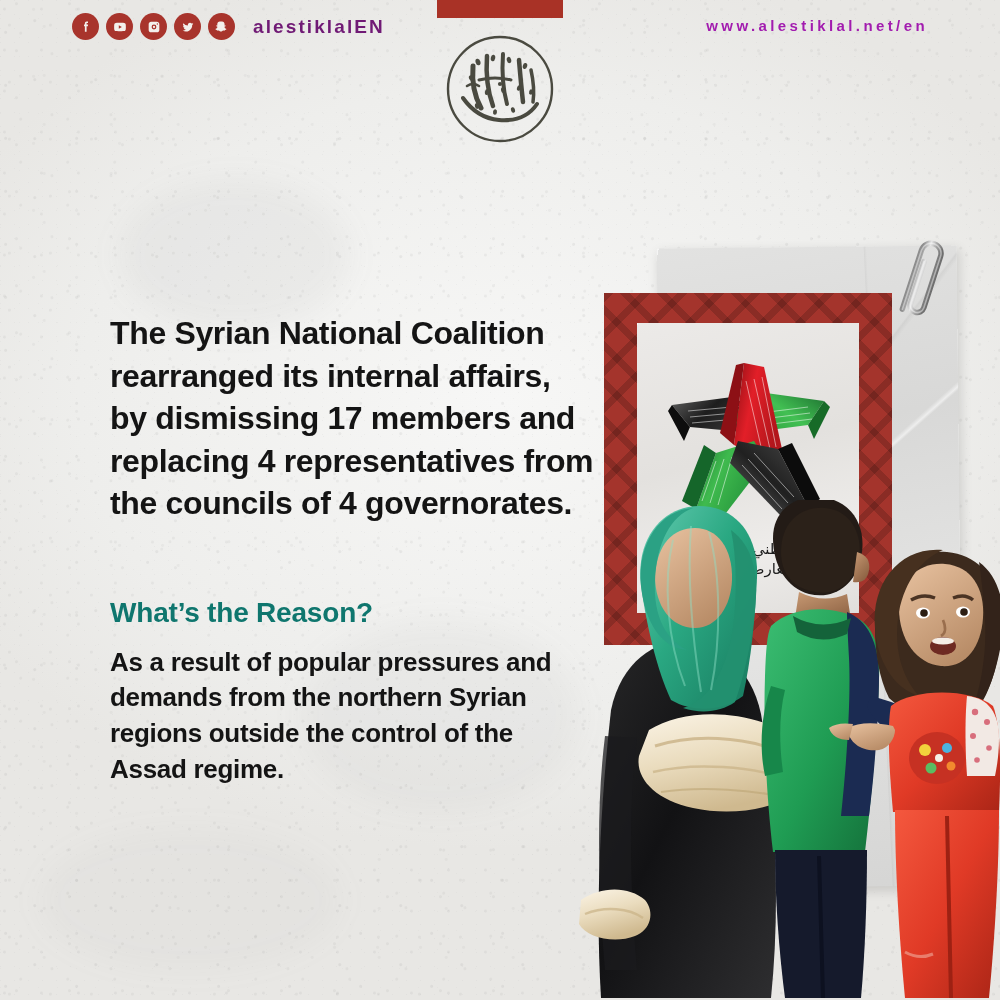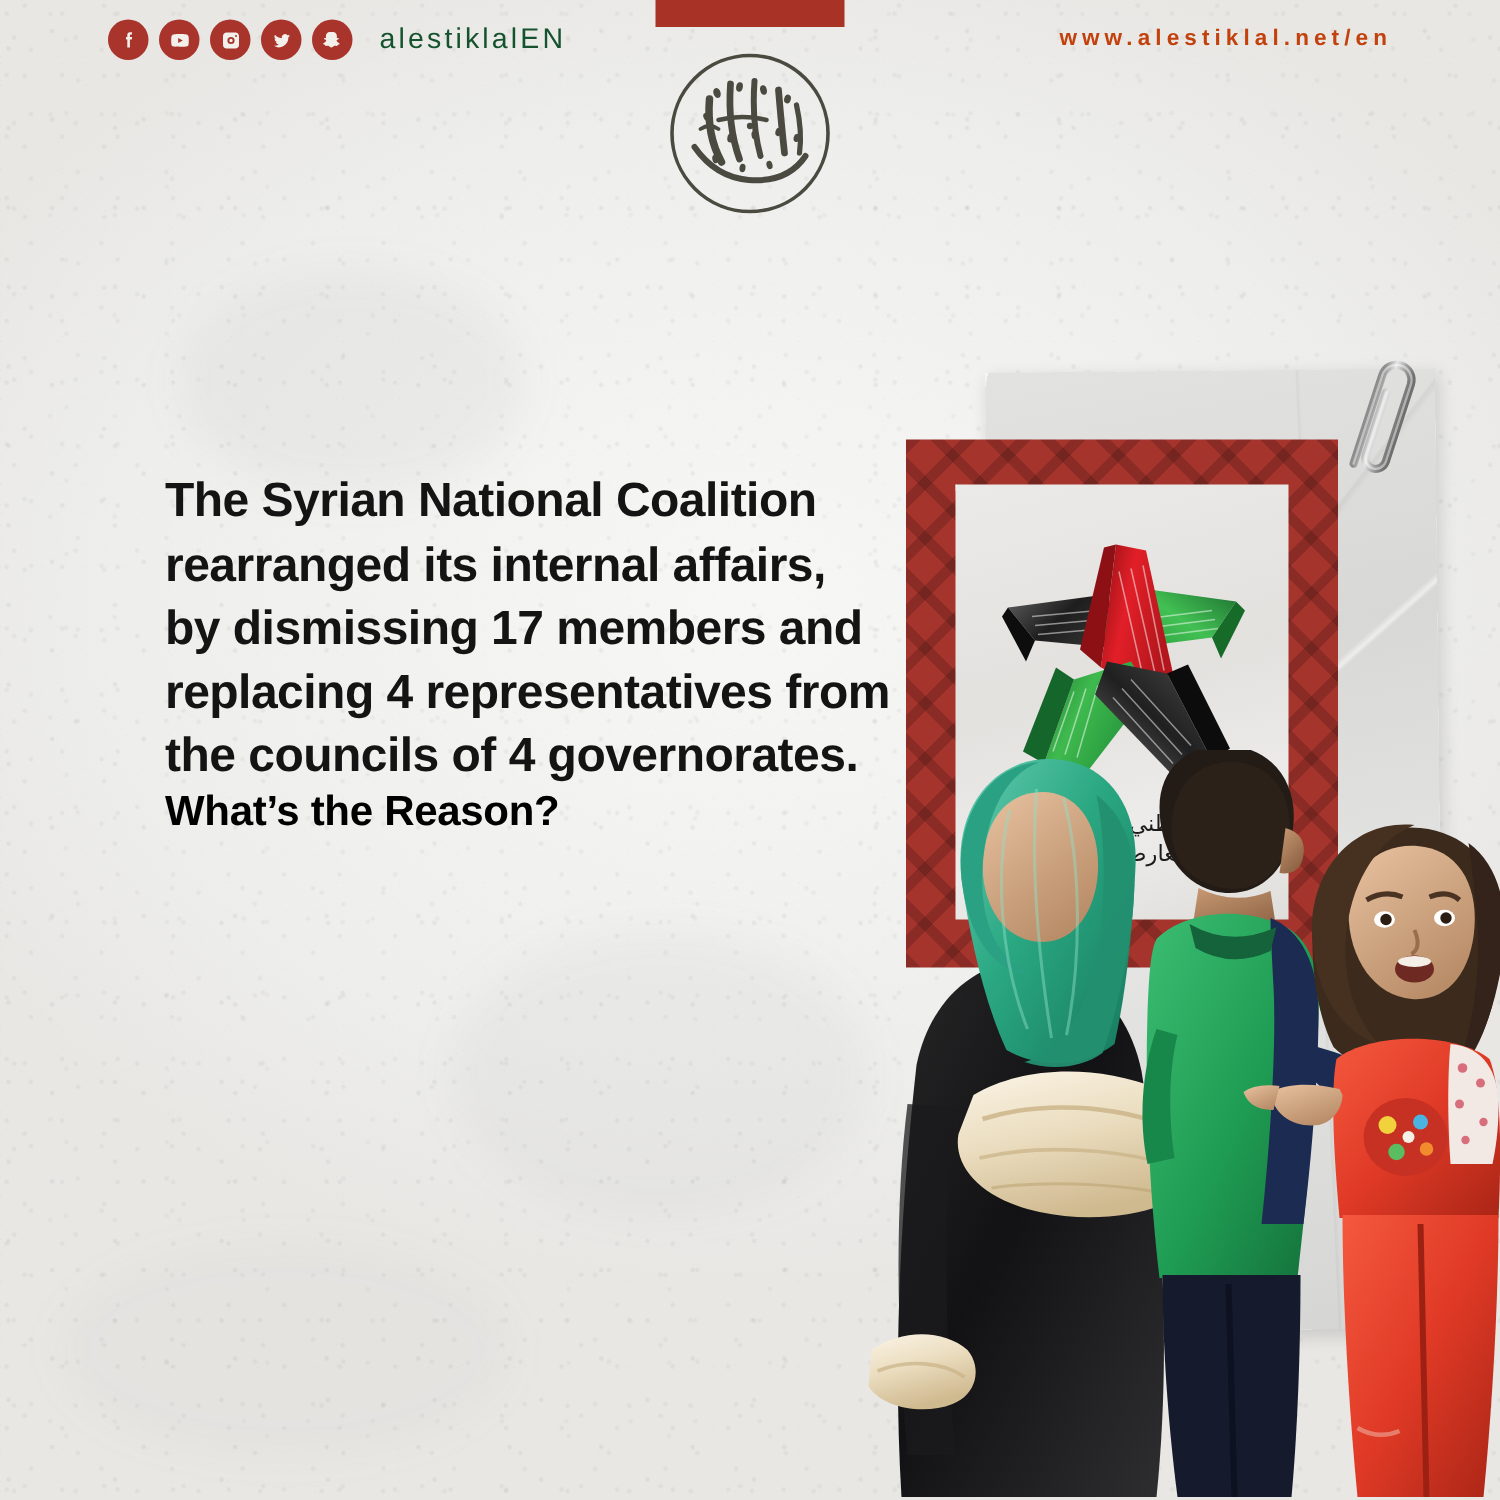--- a/index.html
+++ b/index.html
@@ -57,27 +57,27 @@
     display: flex; align-items: center; gap: 7px;
   }
   .social-icon {
     width: 27px; height: 27px; border-radius: 50%;
     background: #a8342c;
     display: flex; align-items: center; justify-content: center;
   }
   .social-icon svg { width: 16px; height: 16px; fill: #f3f0ec; }
   .handle {
     margin-left: 11px;
-    font-size: 19px; font-weight: normal; letter-spacing: 2.1px;
-    color: #14532d;
+    font-size: 19px; font-weight: bold; letter-spacing: 2.1px;
+    color: #701a75;
   }
   .site-url {
     position: absolute; right: 72px; top: 17px;
     font-size: 15px; font-weight: bold; letter-spacing: 3.4px;
-    color: #c2410c;
+    color: #a21caf;
   }
 
   
   .brand-logo {
     position: absolute; left: 443px; top: 32px;
     width: 114px; height: 114px;
   }
   .brand-logo svg { width: 114px; height: 114px; }
 
   
@@ -86,21 +86,22 @@
     font-size: 31px; font-weight: bold; color: #1b7137;
     letter-spacing: -0.2px; line-height: 1.1;
     margin-bottom: 12px;
   }
   .headline {
     font-size: 32px; font-weight: bold; color: #141414;
     line-height: 1.33; letter-spacing: -0.35px;
     width: 485px;
   }
   .reason-title {
-    font-size: 28px; font-weight: bold; color: #000000;
+    margin-top: 72px;
+    font-size: 28px; font-weight: bold; color: #0f766e;
     letter-spacing: -0.2px;
   }
   .reason-body {
     margin-top: 16px;
     font-size: 26px; font-weight: bold; color: #141414;
     line-height: 1.37; letter-spacing: -0.3px;
     width: 470px;
   }
 
   
@@ -536,17 +537,18 @@
         <path d="M320 310 L424 310 C424 366 420 436 414 498 L330 498 C324 436 320 366 320 310 Z" fill="url(#girlred)"></path>
         <path d="M372 316 L376 498" stroke="#9d2113" stroke-width="4"></path>
         <path d="M330 452 q14 8 28 2" stroke="#f3b7a8" stroke-width="3" fill="none" opacity=".55"></path>
       </g>
     </svg>
   </div>
 
   <div class="text-col">
     <div class="headline">The Syrian National Coalition rearranged its internal affairs, by dismissing 17 members and replacing 4 representatives from the councils of 4 governorates.</div>
     <div class="reason-title">What’s the Reason?</div>
+    <div class="reason-body">As a result of popular pressures and demands from the northern Syrian regions outside the control of the Assad regime.</div>
   </div>
 
   <span class="hidden-text">Woman in black abaya and green hijab carrying bread, boy in green shirt, girl in red outfit</span>
 
 </div>
 
 </body></html>

